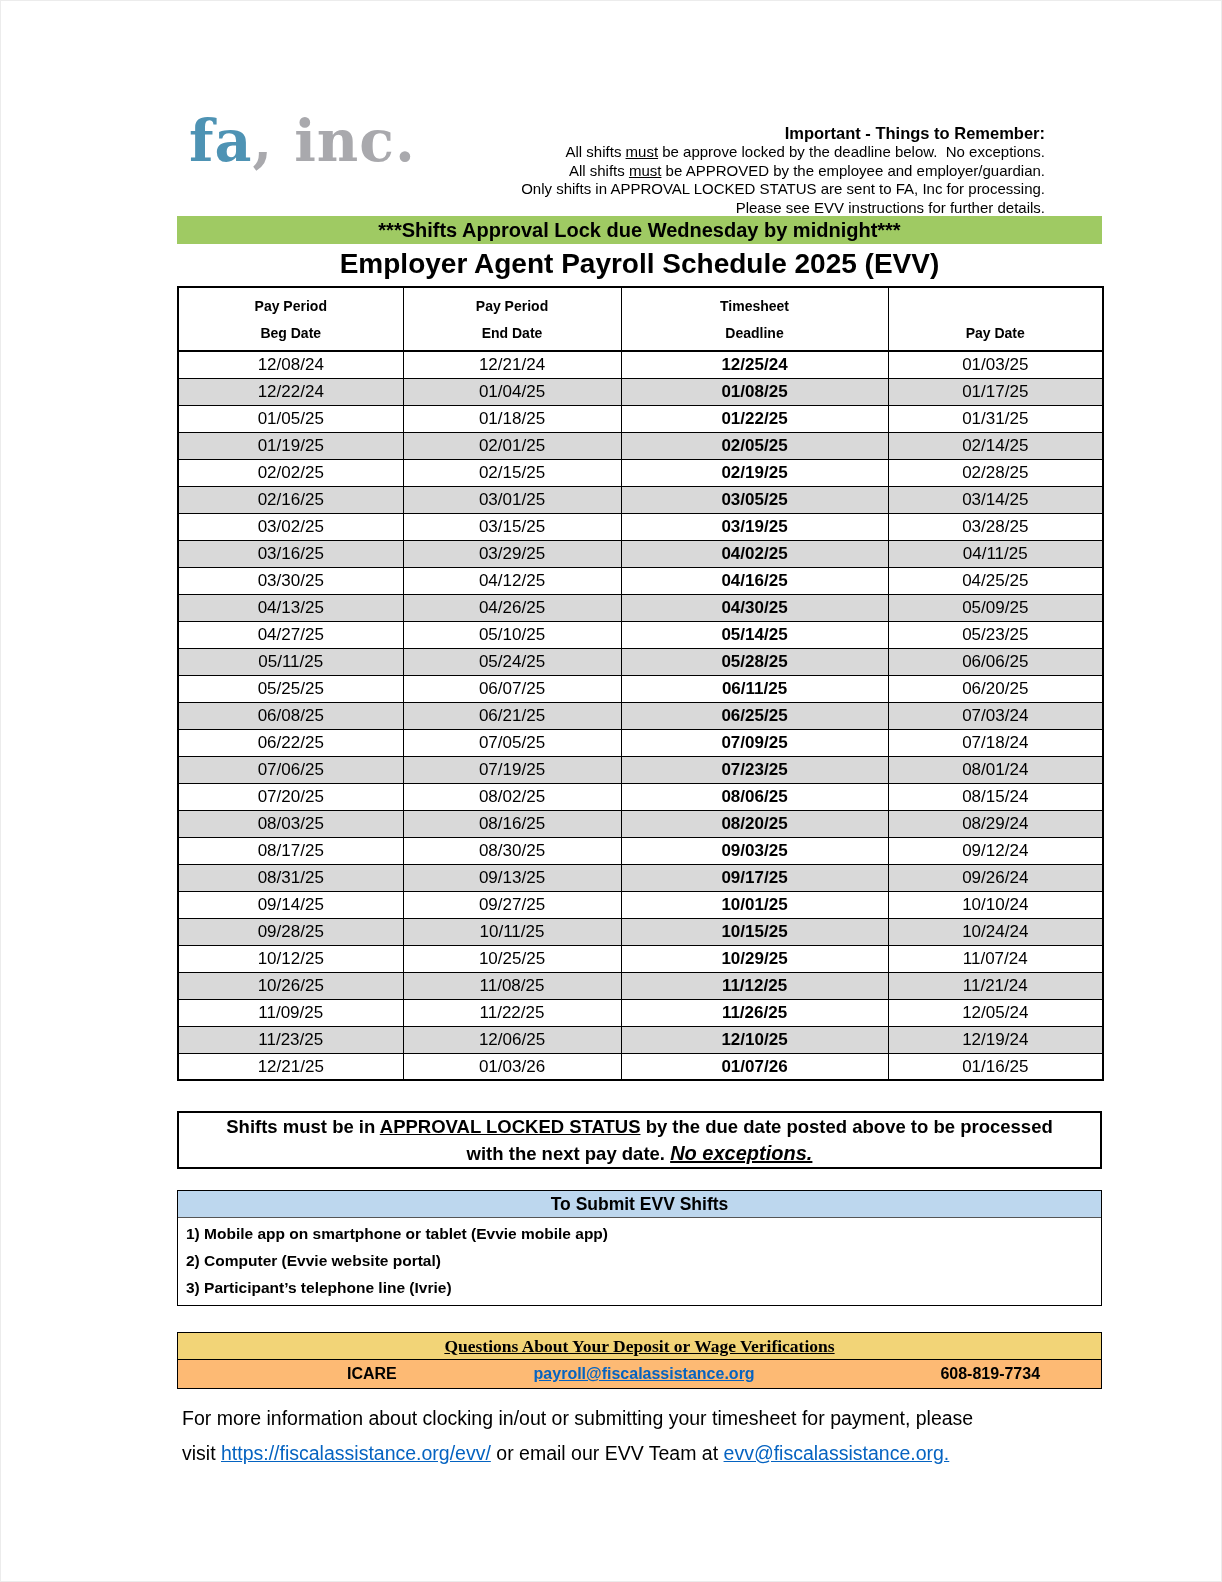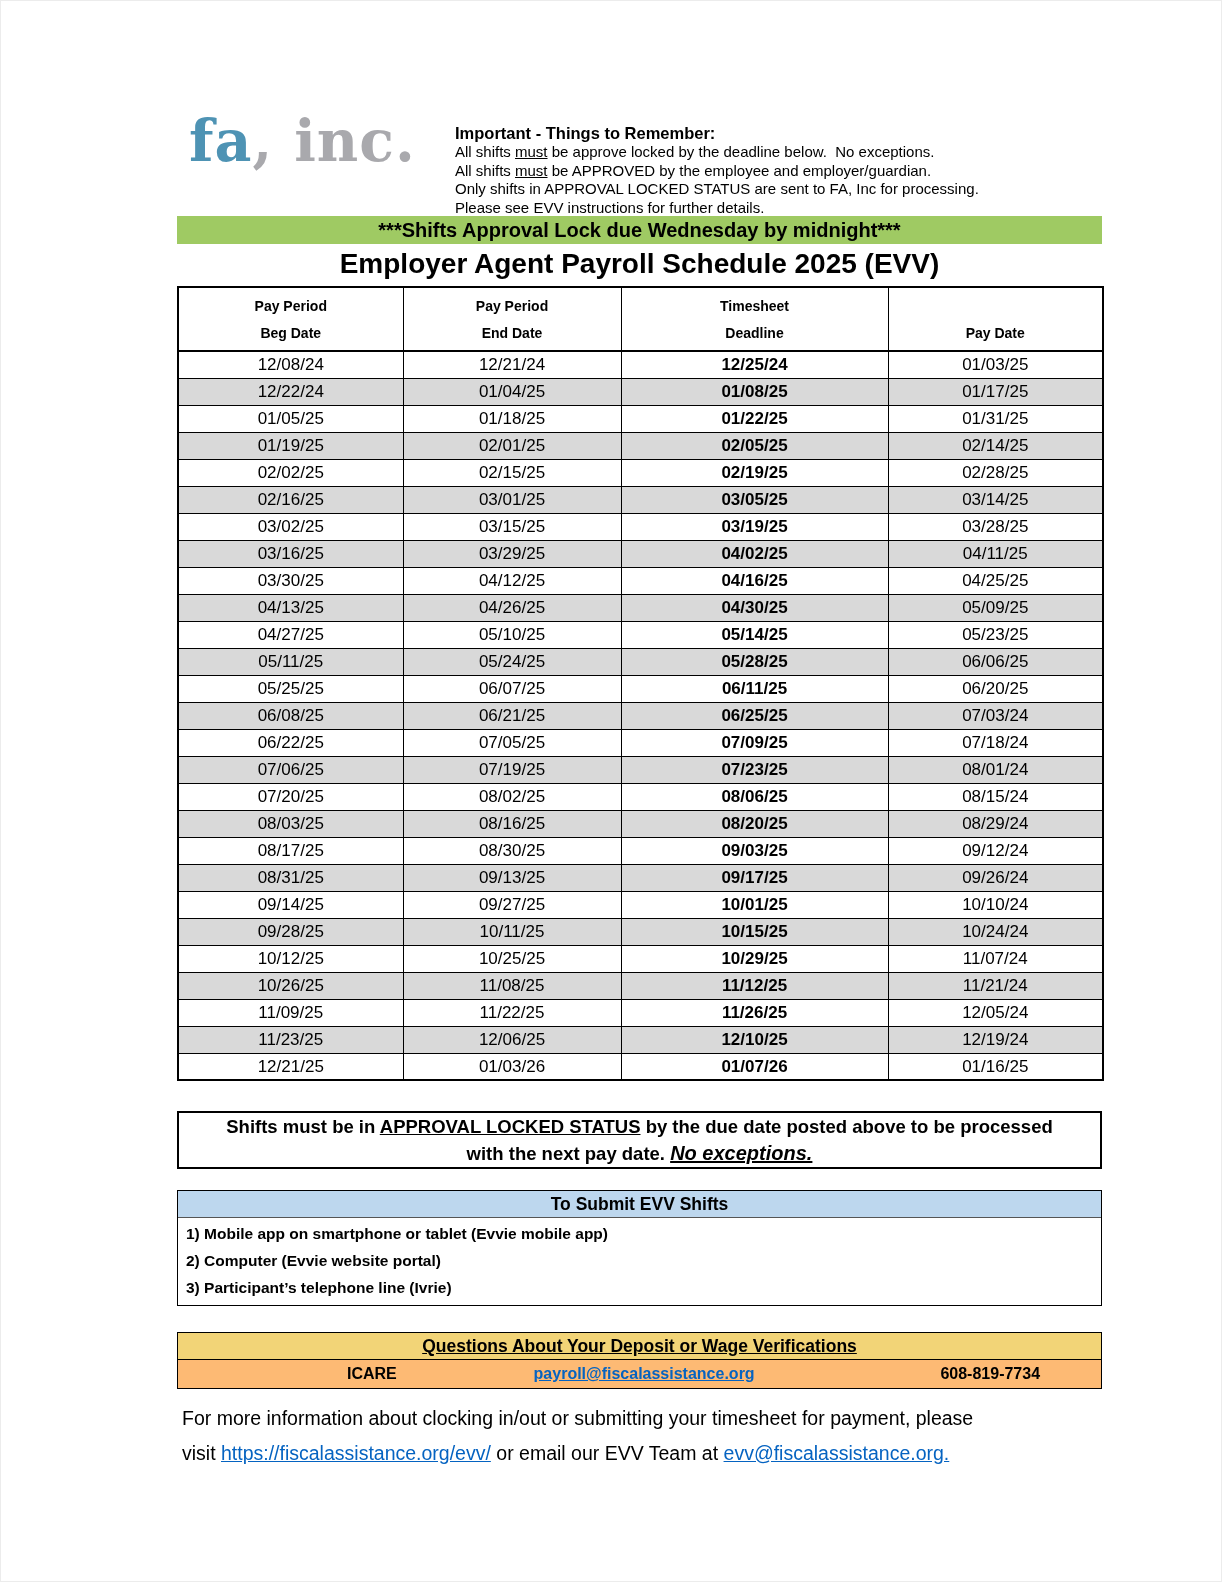--- a/index.html
+++ b/index.html
@@ -5,21 +5,21 @@
   * { margin:0; padding:0; box-sizing:border-box; }
   body { background:#ffffff; font-family:"Liberation Sans", sans-serif; color:#000; }
   .page { position:relative; width:1222px; height:1582px; background:#fff; border:1px solid #ececec; overflow:hidden; }
   .content { position:absolute; left:176px; top:0; width:925px; }
 
   
   .header-zone { position:relative; height:103px; margin-top:112px; }
   .logo { position:absolute; left:12px; top:-6px; font-family:"DejaVu Serif", serif; font-weight:bold; font-size:57px; letter-spacing:1px; }
   .logo .fa { color:#4e93b4; }
   .logo .inc { color:#a9a9ad; }
-  .important { position:absolute; left:278px; top:10px; width:590px; text-align:left; }
+  .important { position:absolute; left:278px; top:10px; width:590px; text-align:right; }
   .imp-title { font-size:16.5px; font-weight:bold; line-height:20px; }
   .imp-line { font-size:15px; line-height:18.6px; white-space:pre-wrap; }
   .imp-line.bold { font-weight:normal; }
   .u { text-decoration:underline; }
 
   
   .green-banner { width:100%; height:28px; line-height:28px; background:#9fca63; text-align:center; font-weight:bold; font-size:20px; }
   .doc-title { text-align:center; font-size:28px; font-weight:bold; line-height:36px; margin:2px 0 4px 0; }
 
   
@@ -36,21 +36,21 @@
 
   
   .submit-section { margin-top:21px; border:1.5px solid #000; }
   .submit-header { background:#bdd7ee; border-bottom:1.5px solid #555; text-align:center; font-weight:bold; font-size:17.5px; height:27px; line-height:26px; }
   .submit-body { padding:2px 0 4px 8px; }
   .submit-item { font-weight:bold; font-size:15.5px; line-height:27px; }
 
   
   .questions-section { margin-top:26px; border:1.5px solid #000; }
   .questions-header { background:#f2d477; border-bottom:1.5px solid #000; text-align:center; height:27px; line-height:26px; }
-  .questions-header span { font-weight:bold; font-size:17.5px; text-decoration:underline; }
+  .questions-header span { font-weight:bold; font-size:17.5px; text-decoration:underline;font-family:Liberation Serif, serif; }
   .contact-row { position:relative; height:28px; background:#fdba74; }
   .contact-item { position:absolute; top:0; transform:translateX(-50%); font-weight:bold; font-size:16px; line-height:28px; white-space:nowrap; }
   .contact-name { left:21%; }
   .contact-email { left:50.5%; color:#0563c1; text-decoration:underline; cursor:pointer; }
   .contact-phone { left:88%; }
 
   
   .footer-text { margin-top:12px; padding-left:5px; font-size:19.5px; line-height:34.5px; }
   .footer-text a { color:#0563c1; text-decoration:underline; cursor:pointer; }
 </style>

